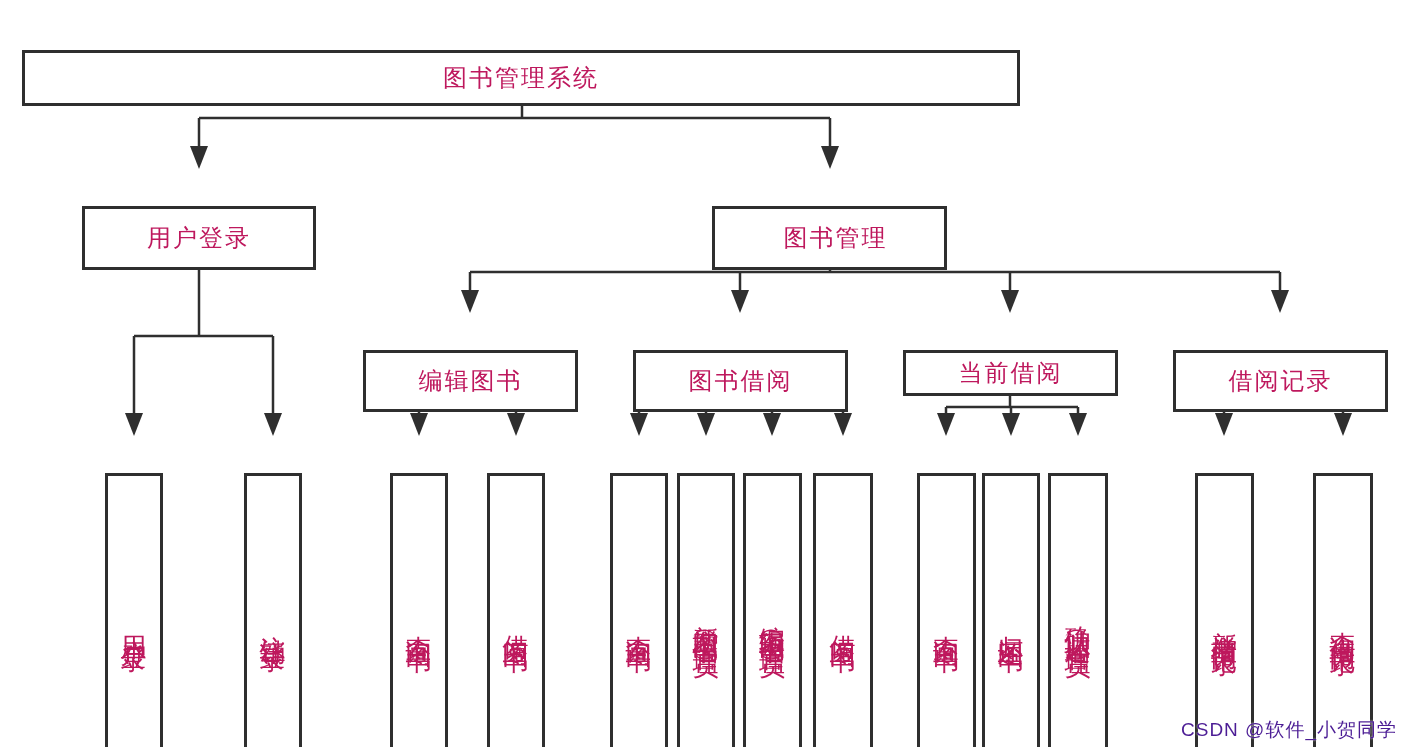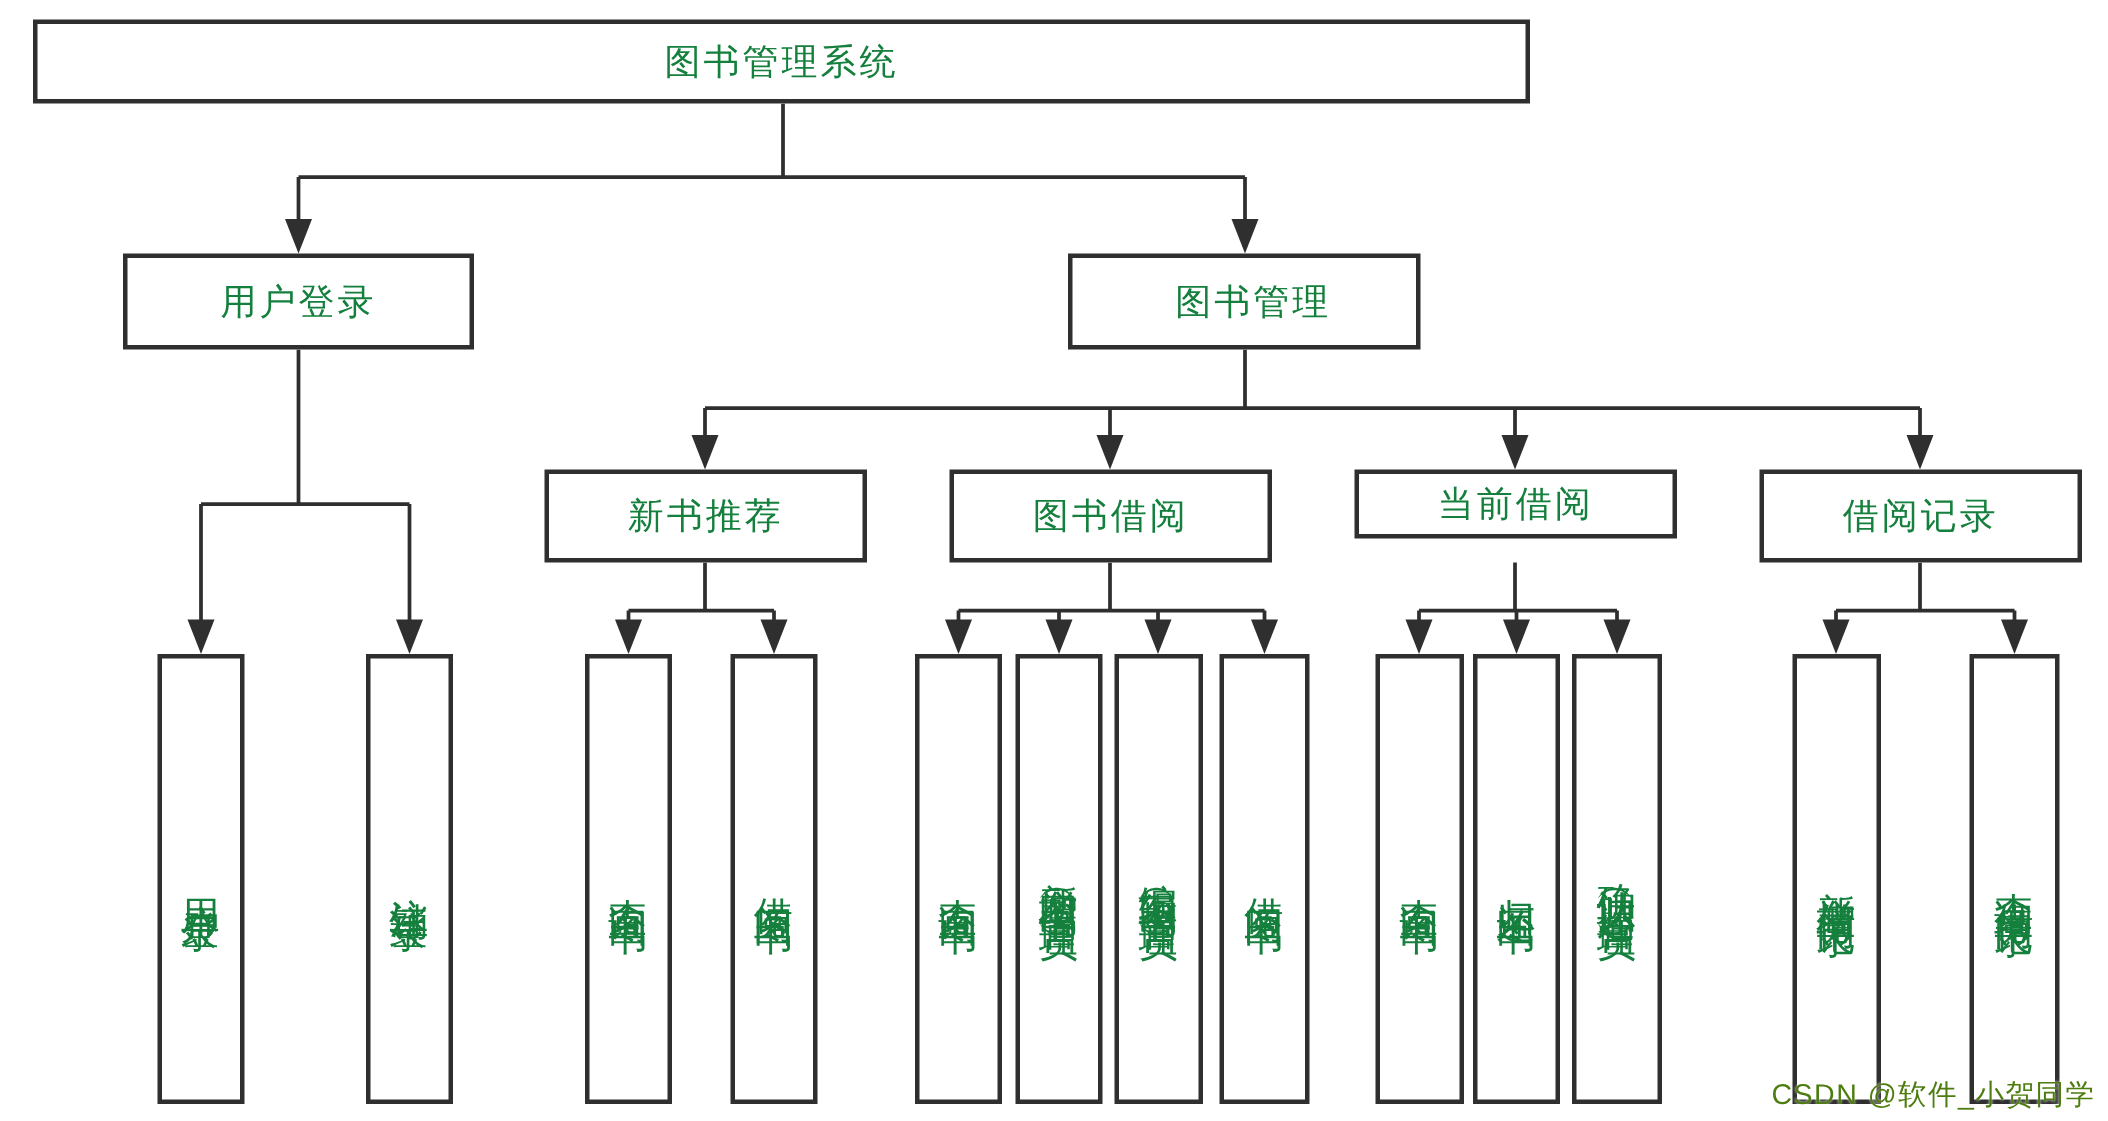--- a/index.html
+++ b/index.html
@@ -19,26 +19,27 @@
     position: absolute;
     left: 0;
     top: 0;
     z-index: 1;
   }
   .box {
     position: absolute;
     box-sizing: border-box;
     border: 3px solid #2f2f2f;
     background: #ffffff;
-    color: #15803d;
+    color: #be185d;
     display: flex;
     align-items: center;
     justify-content: center;
     z-index: 2;
     text-align: center;
+    margin-top: 37px;
   }
   .h-label {
     font-size: 24px;
     letter-spacing: 2px;
     white-space: nowrap;
   }
   .v-label {
     writing-mode: vertical-rl;
     text-orientation: mixed;
     font-size: 26px;
@@ -66,21 +67,21 @@
   .n-d2 { left: 982px;  width: 58px; }
   .n-d3 { left: 1048px; width: 60px; }
   .n-e1 { left: 1195px; width: 59px; }
   .n-e2 { left: 1313px; width: 60px; }
   .watermark {
     position: absolute;
     left: 1181px;
     top: 717px;
     z-index: 5;
     font-size: 19px;
-    color: #4d7c0f;
+    color: #4c1d95;
     letter-spacing: 1px;
     white-space: nowrap;
     text-shadow: 0 0 2px #ffffff;
   }
 </style>
 </head>
 <body>
 
 <div class="stage">
 
@@ -158,21 +159,21 @@
   </div>
 
   <div class="box n-l2a">
     <span class="h-label">用户登录</span>
   </div>
   <div class="box n-l2b">
     <span class="h-label">图书管理</span>
   </div>
 
   <div class="box n-l3a">
-    <span class="h-label">新书推荐</span>
+    <span class="h-label">编辑图书</span>
   </div>
   <div class="box n-l3b">
     <span class="h-label">图书借阅</span>
   </div>
   <div class="box n-l3c">
     <span class="h-label">当前借阅</span>
   </div>
   <div class="box n-l3d">
     <span class="h-label">借阅记录</span>
   </div>

